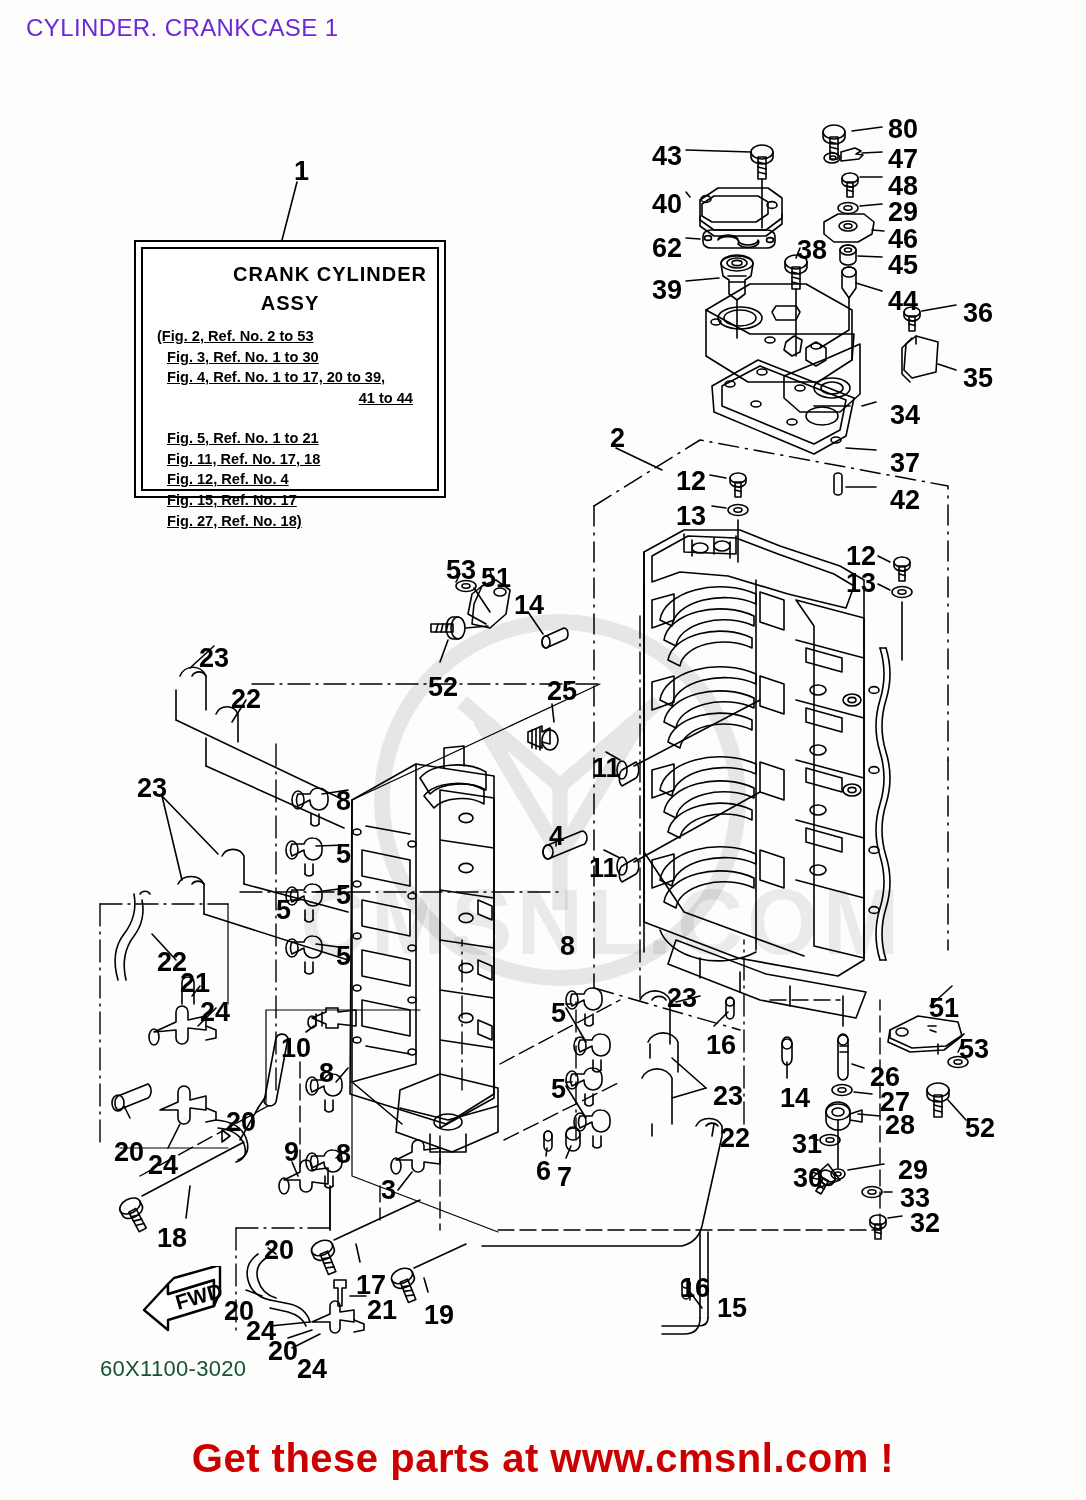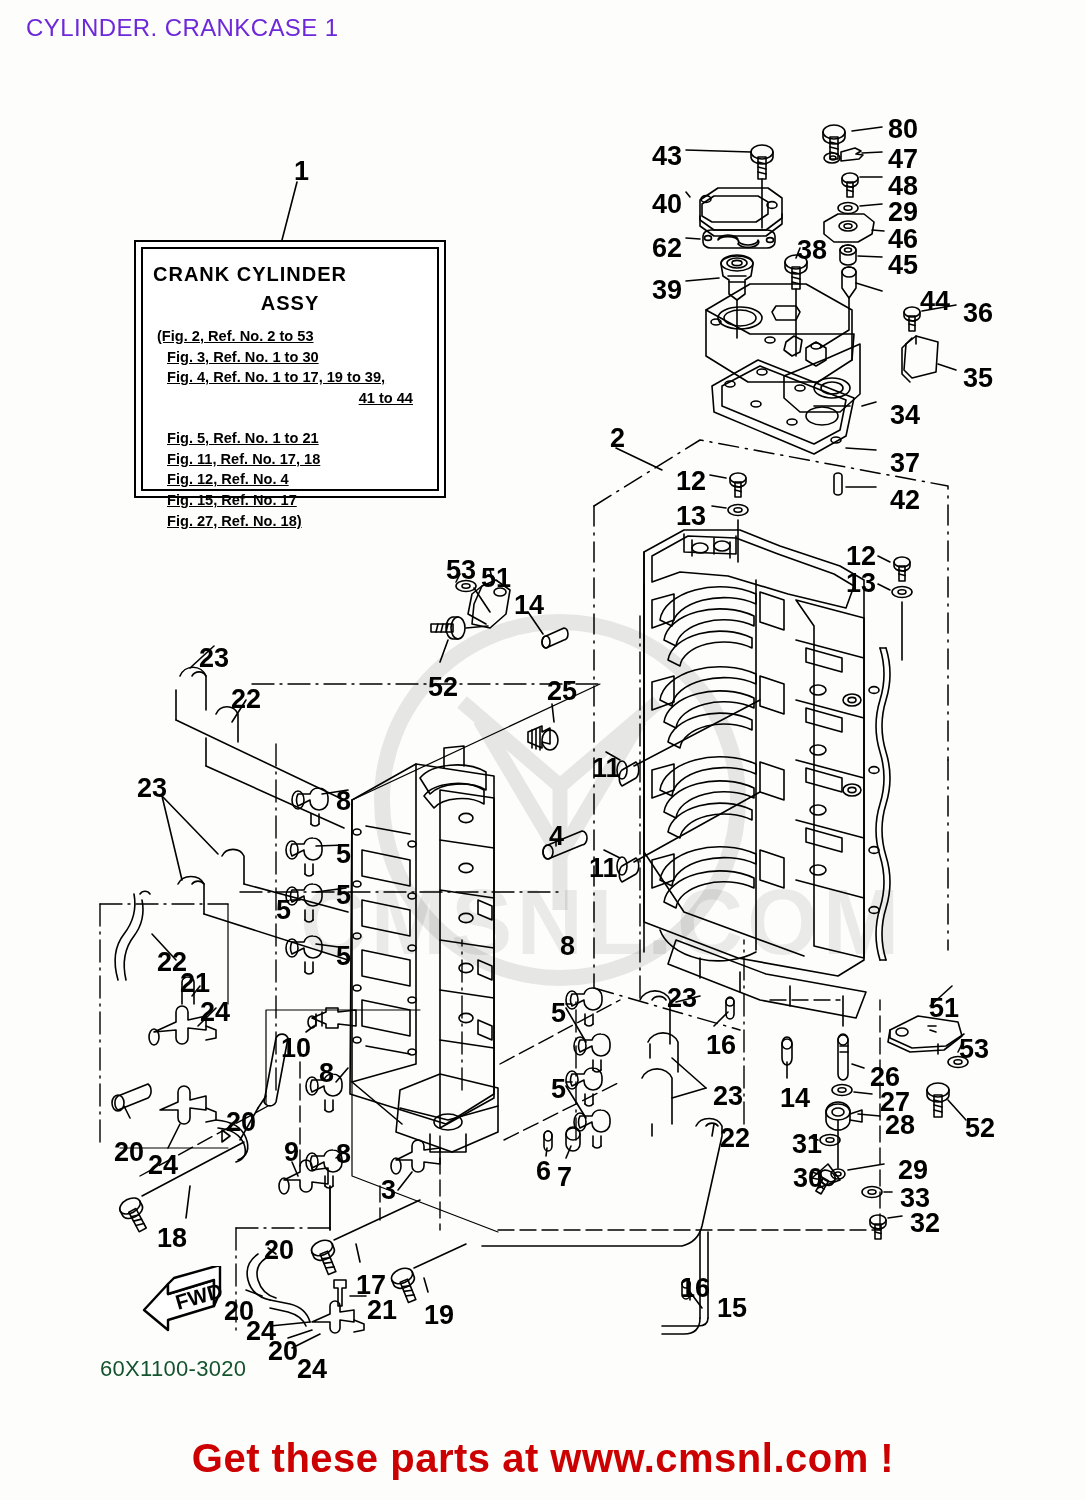--- a/index.html
+++ b/index.html
@@ -39,21 +39,21 @@
   
   #assy-box{
     position:absolute;left:134px;top:240px;width:312px;height:258px;
     background:#fff;border:2px solid #000;z-index:5;box-sizing:border-box;
   }
   #assy-inner{
     position:absolute;left:5px;top:5px;right:5px;bottom:5px;
     border:2px solid #000;box-sizing:border-box;padding:14px 10px 6px 10px;
   }
   #assy-title{
-    text-align:left;font-size:20px;font-weight:700;letter-spacing:1px;
+    text-align:right;font-size:20px;font-weight:700;letter-spacing:1px;
     font-family:"Liberation Sans",sans-serif;
   }
   #assy-sub{
     text-align:center;font-size:20px;font-weight:700;letter-spacing:1px;margin-top:6px;
     font-family:"Liberation Sans",sans-serif;
   }
   #assy-lines{margin-top:11px;padding-left:4px;}
   .assy-line{
     font-size:14.6px;font-weight:700;line-height:1.42;white-space:pre;
     font-family:"Liberation Sans",sans-serif;
@@ -734,21 +734,21 @@
       <div class="cal" style="left: 652px; top: 143px;">43</div>
       <div class="cal" style="left: 888px; top: 146px;">47</div>
       <div class="cal" style="left: 888px; top: 173px;">48</div>
       <div class="cal" style="left: 652px; top: 191px;">40</div>
       <div class="cal" style="left: 888px; top: 199px;">29</div>
       <div class="cal" style="left: 888px; top: 226px;">46</div>
       <div class="cal" style="left: 797px; top: 237px;">38</div>
       <div class="cal" style="left: 652px; top: 235px;">62</div>
       <div class="cal" style="left: 888px; top: 252px;">45</div>
       <div class="cal" style="left: 652px; top: 277px;">39</div>
-      <div class="cal" style="left: 920px; top: 288px;">44</div>
+      <div class="cal" style="left: 888px; top: 288px;">44</div>
       <div class="cal" style="left: 963px; top: 300px;">36</div>
       <div class="cal" style="left: 963px; top: 365px;">35</div>
       <div class="cal" style="left: 890px; top: 402px;">34</div>
       <div class="cal" style="left: 610px; top: 425px;">2</div>
       <div class="cal" style="left: 890px; top: 450px;">37</div>
       <div class="cal" style="left: 676px; top: 468px;">12</div>
       <div class="cal" style="left: 890px; top: 487px;">42</div>
       <div class="cal" style="left: 676px; top: 503px;">13</div>
       <div class="cal" style="left: 846px; top: 543px;">12</div>
       <div class="cal" style="left: 846px; top: 570px;">13</div>
@@ -813,21 +813,21 @@
       <div class="cal" style="left: 297px; top: 1356px;">24</div>
     </div>
 
   <div id="assy-box">
     <div id="assy-inner">
       <div id="assy-title">CRANK  CYLINDER</div>
       <div id="assy-sub">ASSY</div>
       <div id="assy-lines">
           <div class="assy-line">(Fig. 2, Ref. No. 2 to 53</div>
           <div class="assy-line ind">Fig. 3, Ref. No. 1 to 30</div>
-          <div class="assy-line ind">Fig. 4, Ref. No. 1 to 17, 19 to 39,</div>
+          <div class="assy-line ind">Fig. 4, Ref. No. 1 to 17, 20 to 39,</div>
           <div class="assy-line cont">41 to 44</div>
           <div class="assy-line ind gap">Fig. 5, Ref. No. 1 to 21</div>
           <div class="assy-line ind">Fig. 11, Ref. No. 17, 18</div>
           <div class="assy-line ind">Fig. 12, Ref. No. 4</div>
           <div class="assy-line ind">Fig. 15, Ref. No. 17</div>
           <div class="assy-line ind">Fig. 27, Ref. No. 18)</div>
         </div>
     </div>
   </div>
 

